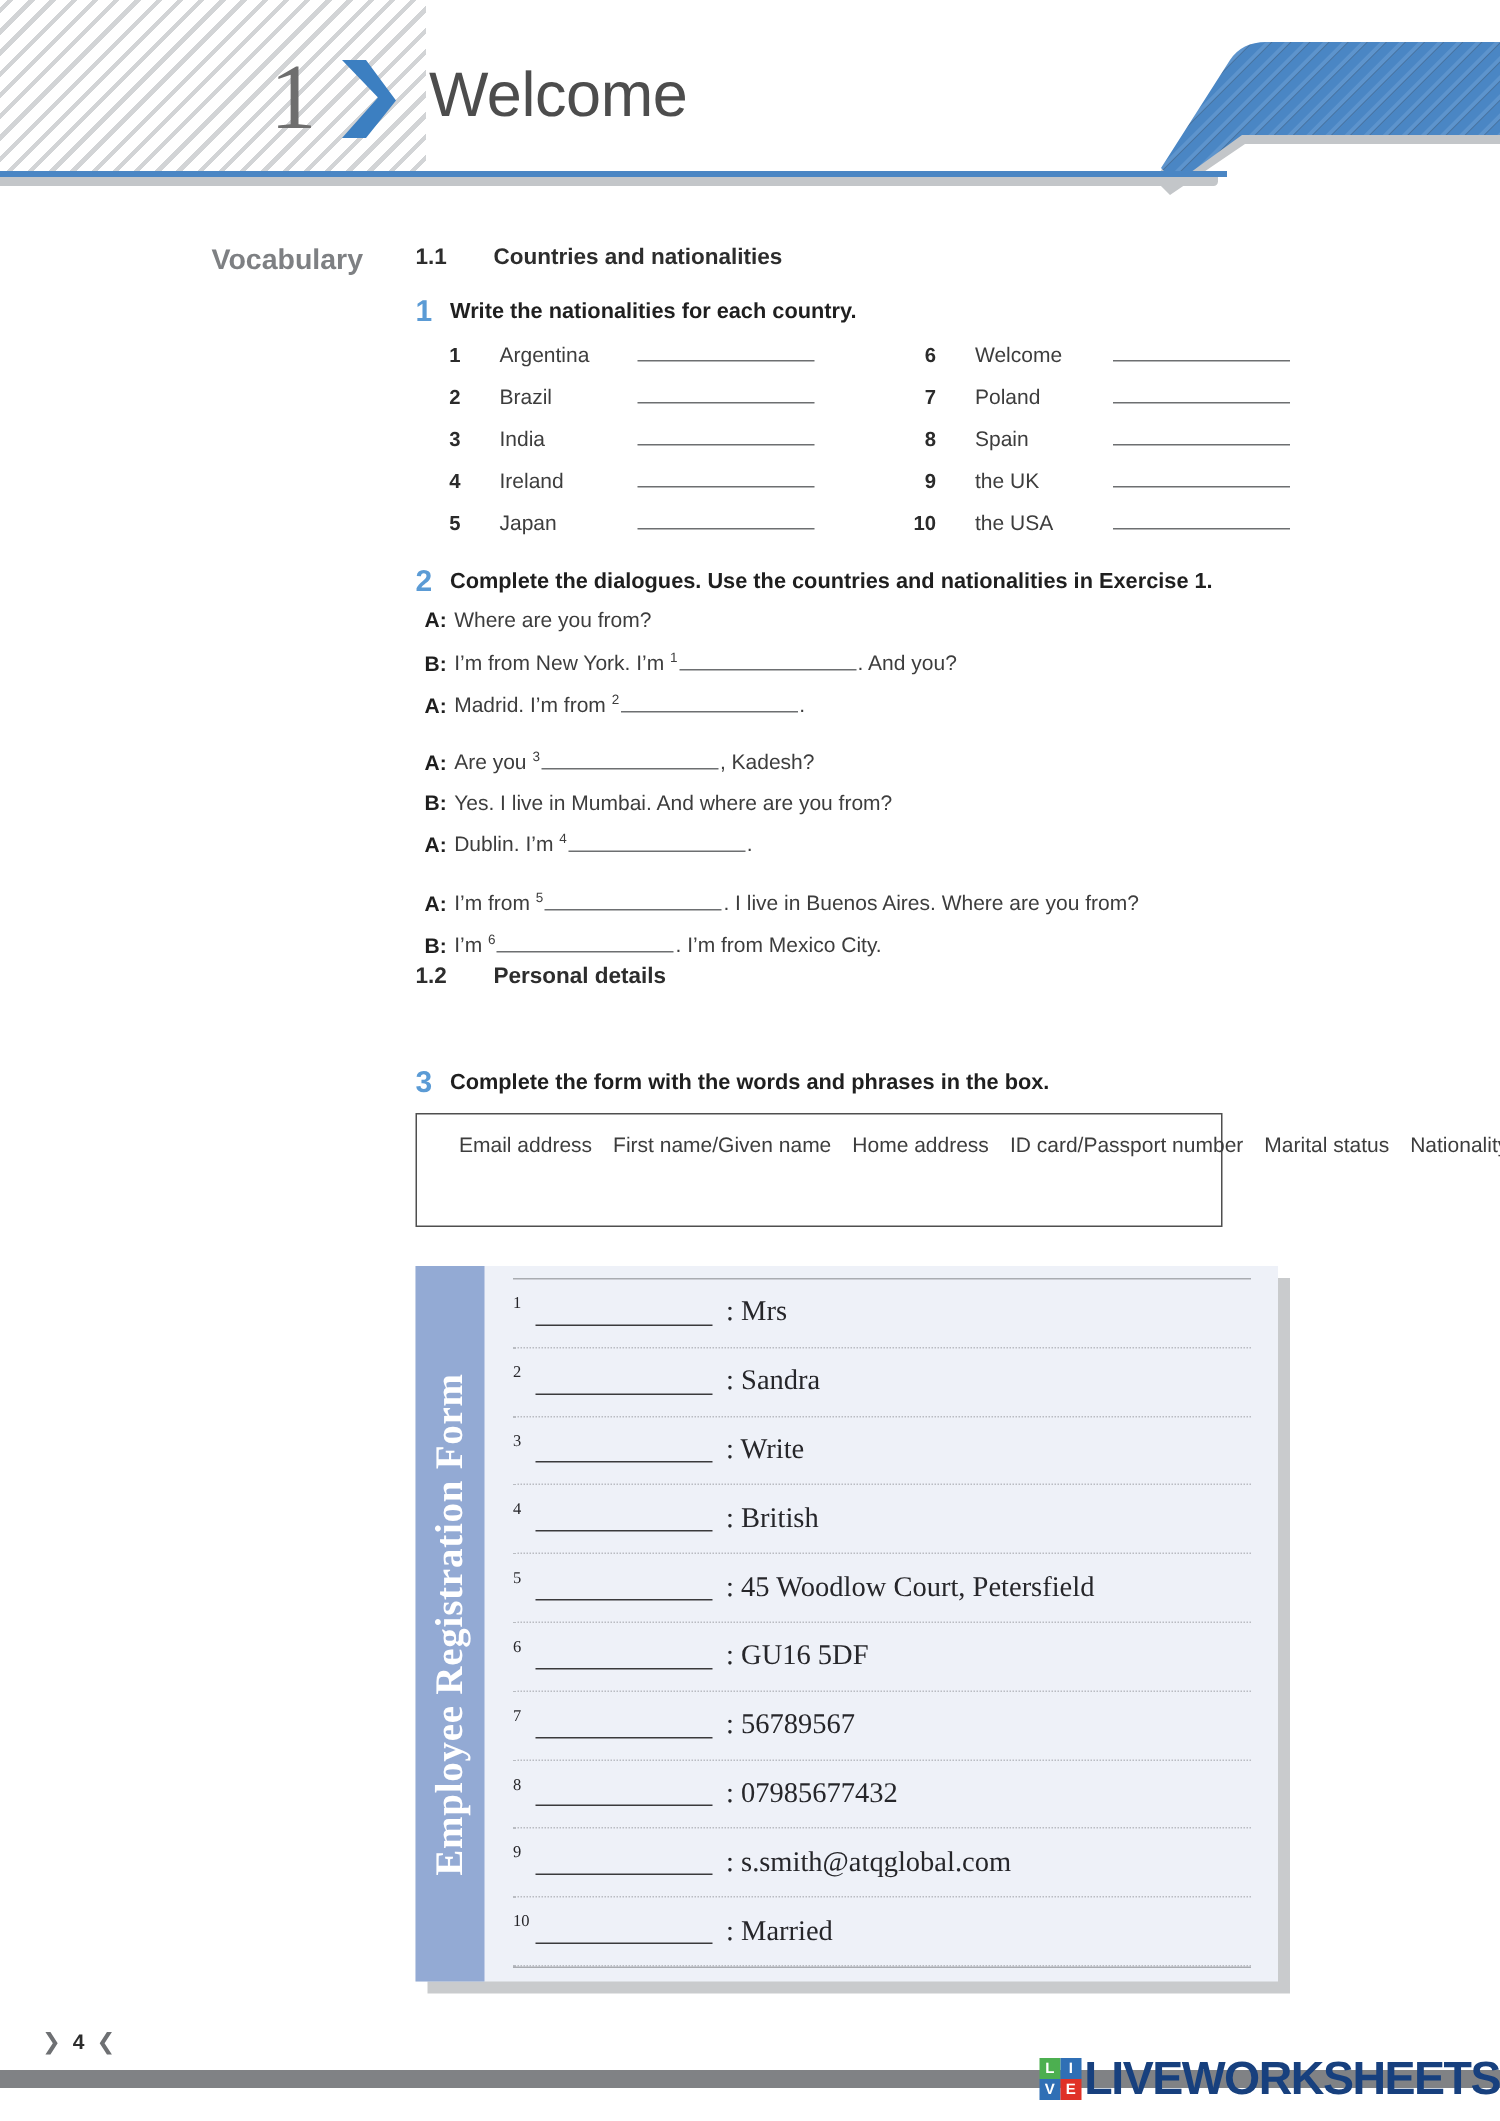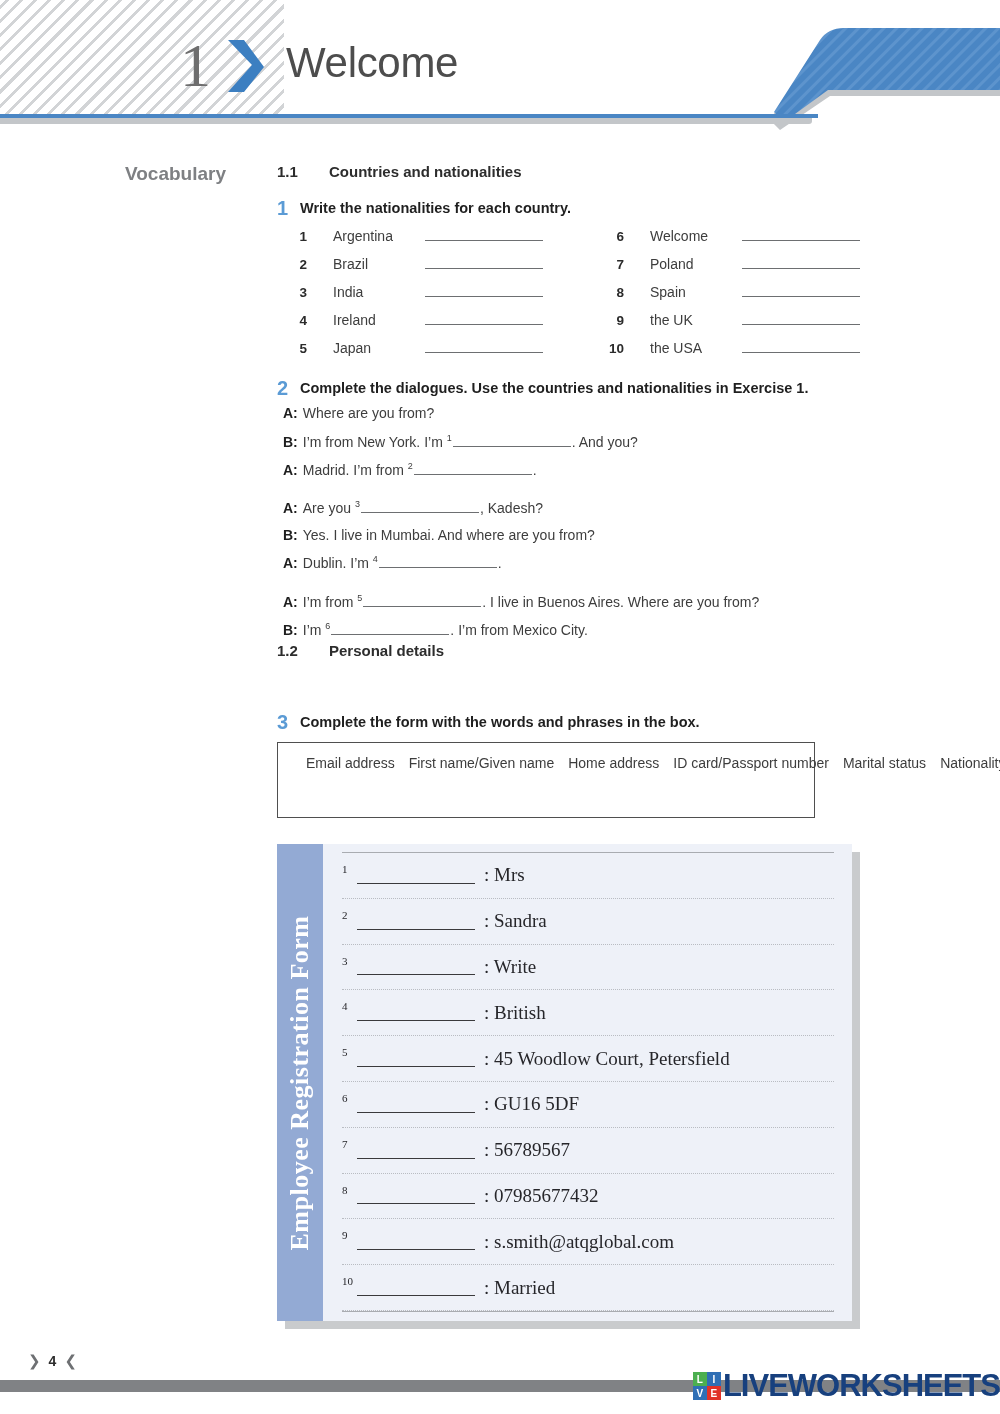--- a/index.html
+++ b/index.html
@@ -65,21 +65,21 @@
     font-size: 42px; font-weight: 400;
     color: #4d4d4d;
     letter-spacing: -0.3px;
     line-height: 1.1;
   }
 
   
   .content { position: absolute; left: 0; top: 130px; width: 1000px; }
 
   .vocab-label {
-    position: absolute; left: 125px; top: 33px;
+    position: absolute; left: 141px; top: 33px;
     font-size: 19px; font-weight: bold;
     color: #7e8083;
   }
   .sec-head {
     position: absolute; left: 277px;
     font-size: 15px; font-weight: bold; color: #2d2d2d;
   }
   .sec-head .secnum { display: inline-block; width: 52px; }
   #sec11 { top: 33px; }
   #sec12 { top: 512px; }

